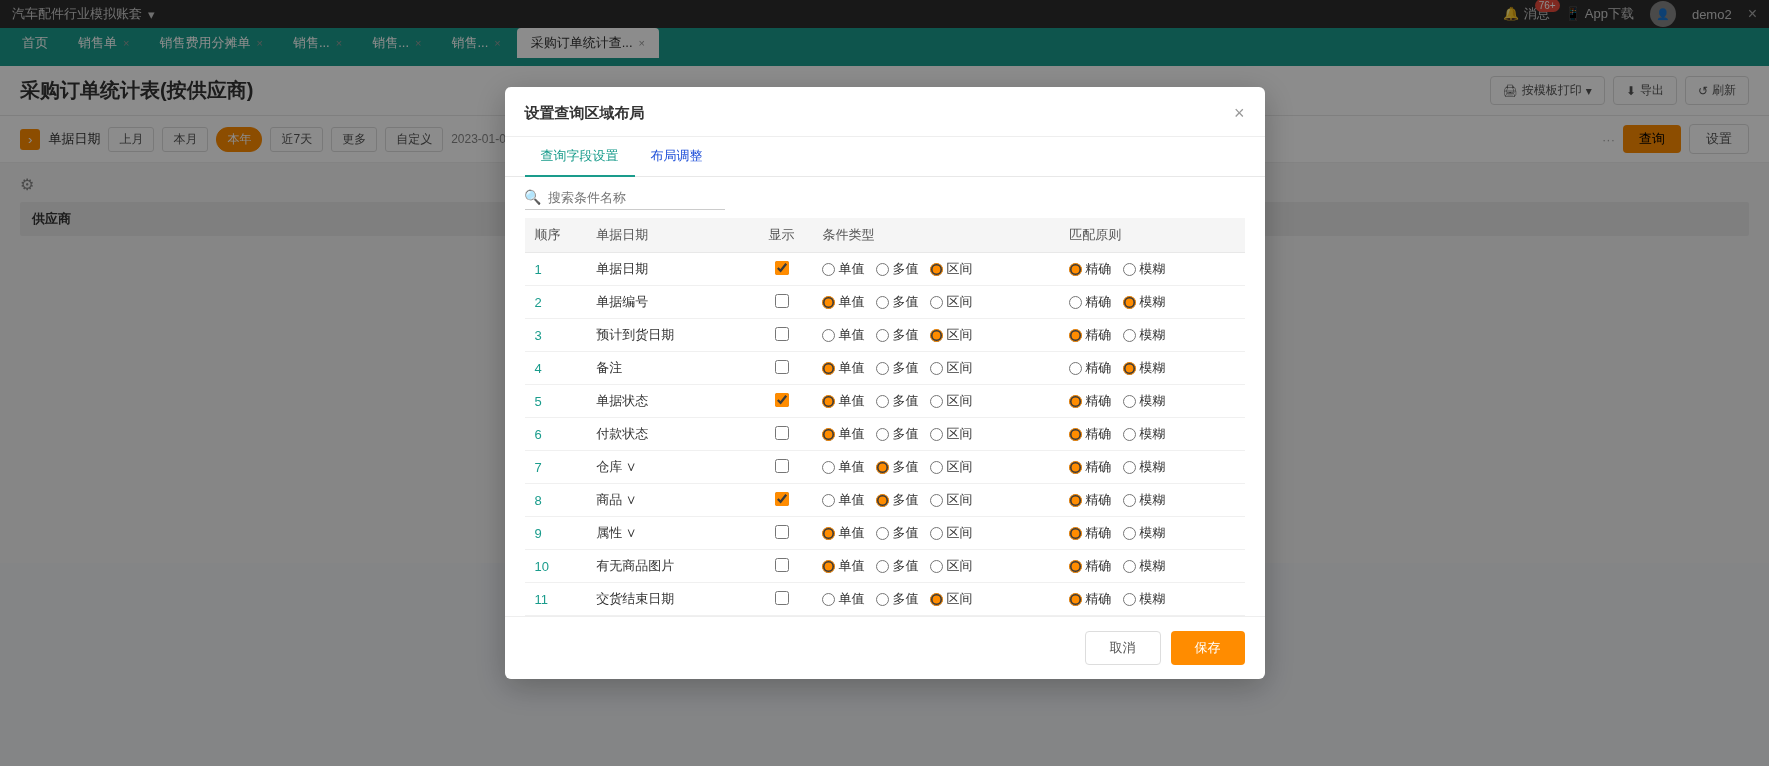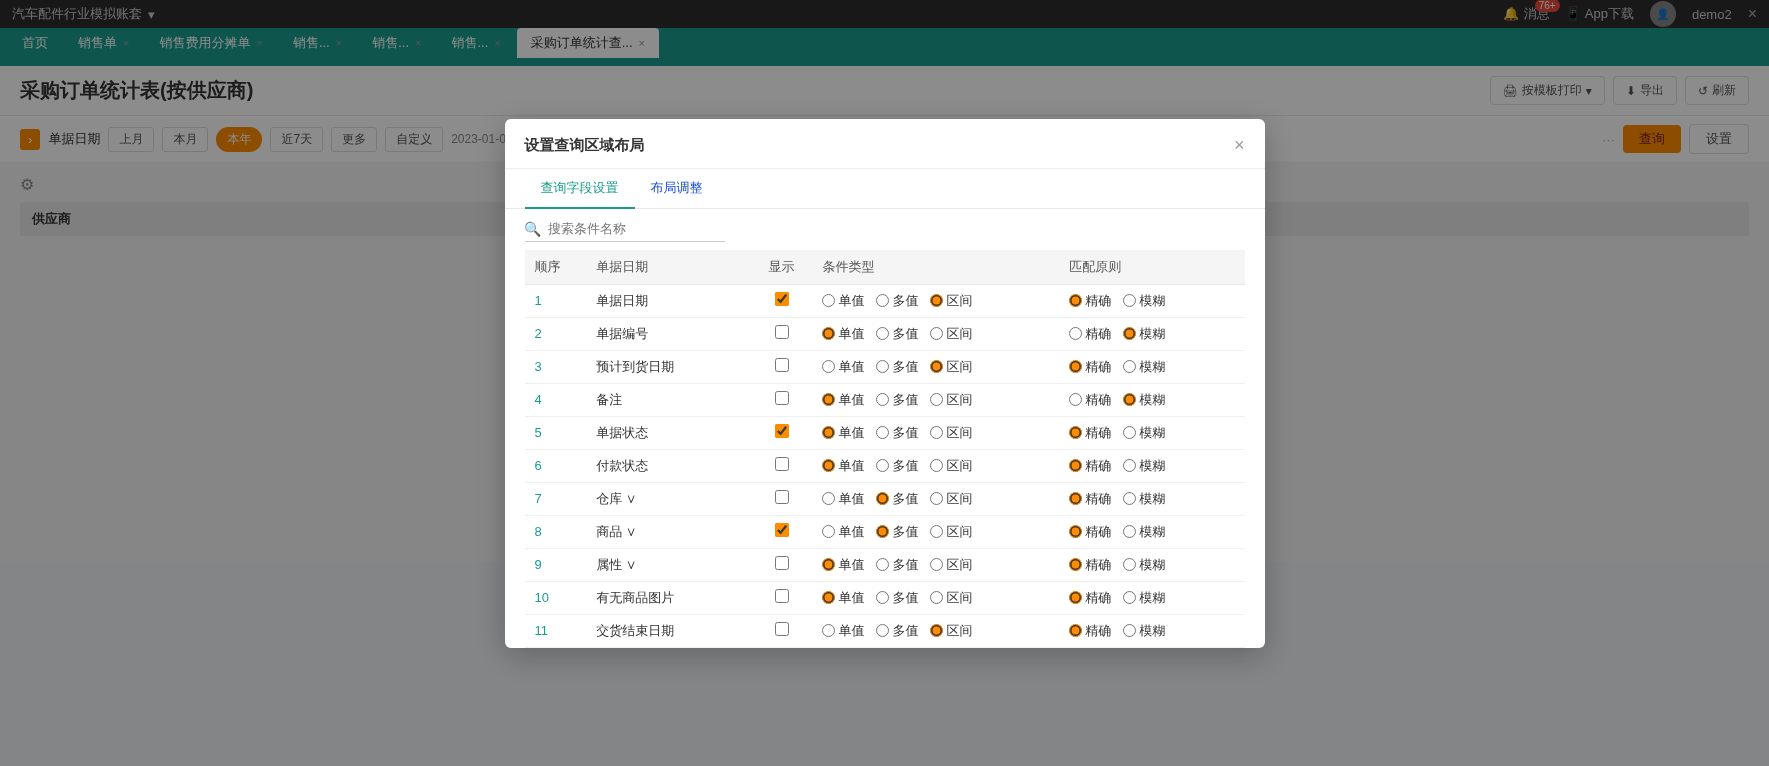--- a/index.html
+++ b/index.html
@@ -57,21 +57,21 @@
       justify-content: space-between;
       border-bottom: 1px solid #e8e8e8;
     }
     .page-title { font-size: 20px; font-weight: bold; color: #333; }
     .header-actions { display: flex; gap: 8px; align-items: center; }
     .btn-print, .btn-export, .btn-refresh {
       padding: 5px 12px; border: 1px solid #ddd; border-radius: 4px;
       background: #fff; cursor: pointer; font-size: 12px; color: #555; display: flex; align-items: center; gap: 4px;
     }
     .btn-query {
-      padding: 5px 16px; border-radius: 4px; background: #ff8c00; color: #7f1d1d;
+      padding: 5px 16px; border-radius: 4px; background: #ff8c00; color: #000000;
       border: none; cursor: pointer; font-size: 13px;
     }
     .btn-setting {
       padding: 5px 16px; border-radius: 4px; background: #fff; color: #555;
       border: 1px solid #ddd; cursor: pointer; font-size: 13px;
     }
 
     
     .filter-bar {
       background: #fff;
@@ -706,14 +706,18 @@
             <input type="radio" name="match-11" style="accent-color: rgb(255, 140, 0);"> 
                     <span>模糊</span>
           </label>
         </div>
       </td>
     </tr>
           </tbody>
       </table>
     </div>
 
+    <div class="modal-footer">
+      <button class="btn-cancel">取消</button>
+      <button class="btn-save">保存</button>
+    </div>
   </div>
 </div>
 
 </body></html>

